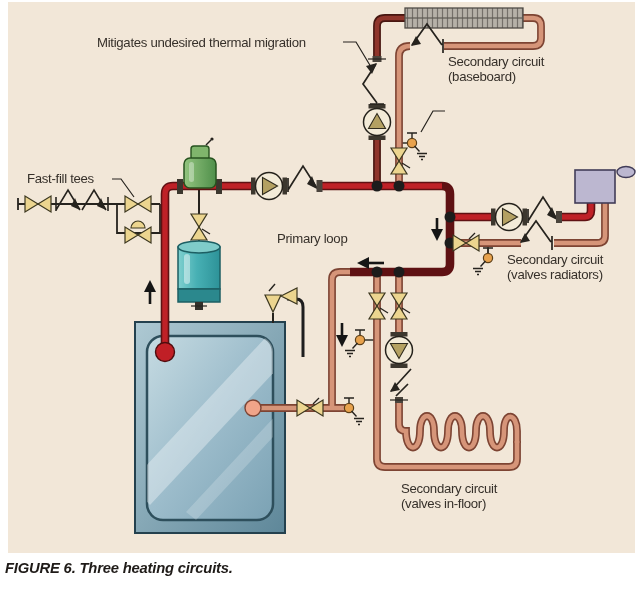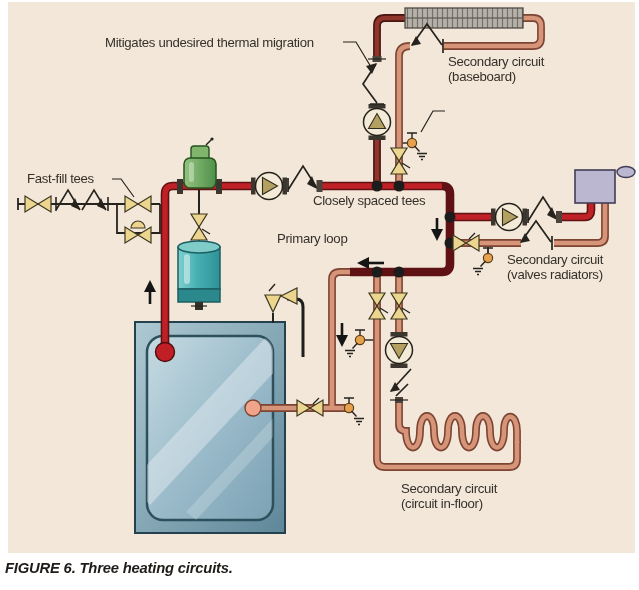--- a/index.html
+++ b/index.html
@@ -259,31 +259,30 @@
     <polygon points="150,280 144,292 156,292" stroke="none"></polygon>
     <path d="M384,263 L368,263" stroke-width="2.6" fill="none"></path>
     <polygon points="357,263 369,257 369,269" stroke="none"></polygon>
     <path d="M437,218 L437,231" stroke-width="2.6" fill="none"></path>
     <polygon points="437,241 431,229 443,229" stroke="none"></polygon>
     <path d="M342,323 L342,337" stroke-width="2.6" fill="none"></path>
     <polygon points="342,347 336,335 348,335" stroke="none"></polygon>
   </g>
 </svg>
 
-<div class="lbl" style="left:105px;top:35px;">Mitigates undesired thermal migration</div>
+<div class="lbl" style="left:97px;top:35px;">Mitigates undesired thermal migration</div>
 <div class="lbl" style="left:27px;top:171px;">Fast-fill tees</div>
-<div class="lbl" style="left:313px;top:193px;">Closely spaced tees</div>
 <div class="lbl" style="left:277px;top:231px;">Primary loop</div>
 <div class="lbl" style="left:448px;top:54px;">
   <span>Secondary circuit</span>
   <span>(baseboard)</span>
 </div>
 <div class="lbl" style="left:507px;top:252px;">
   <span>Secondary circuit</span>
   <span>(valves radiators)</span>
 </div>
 <div class="lbl" style="left:401px;top:481px;">
   <span>Secondary circuit</span>
-  <span>(circuit in-floor)</span>
+  <span>(valves in-floor)</span>
 </div>
 <div class="caption">FIGURE 6. Three heating circuits.</div>
 
 </div>
 
 </body></html>

